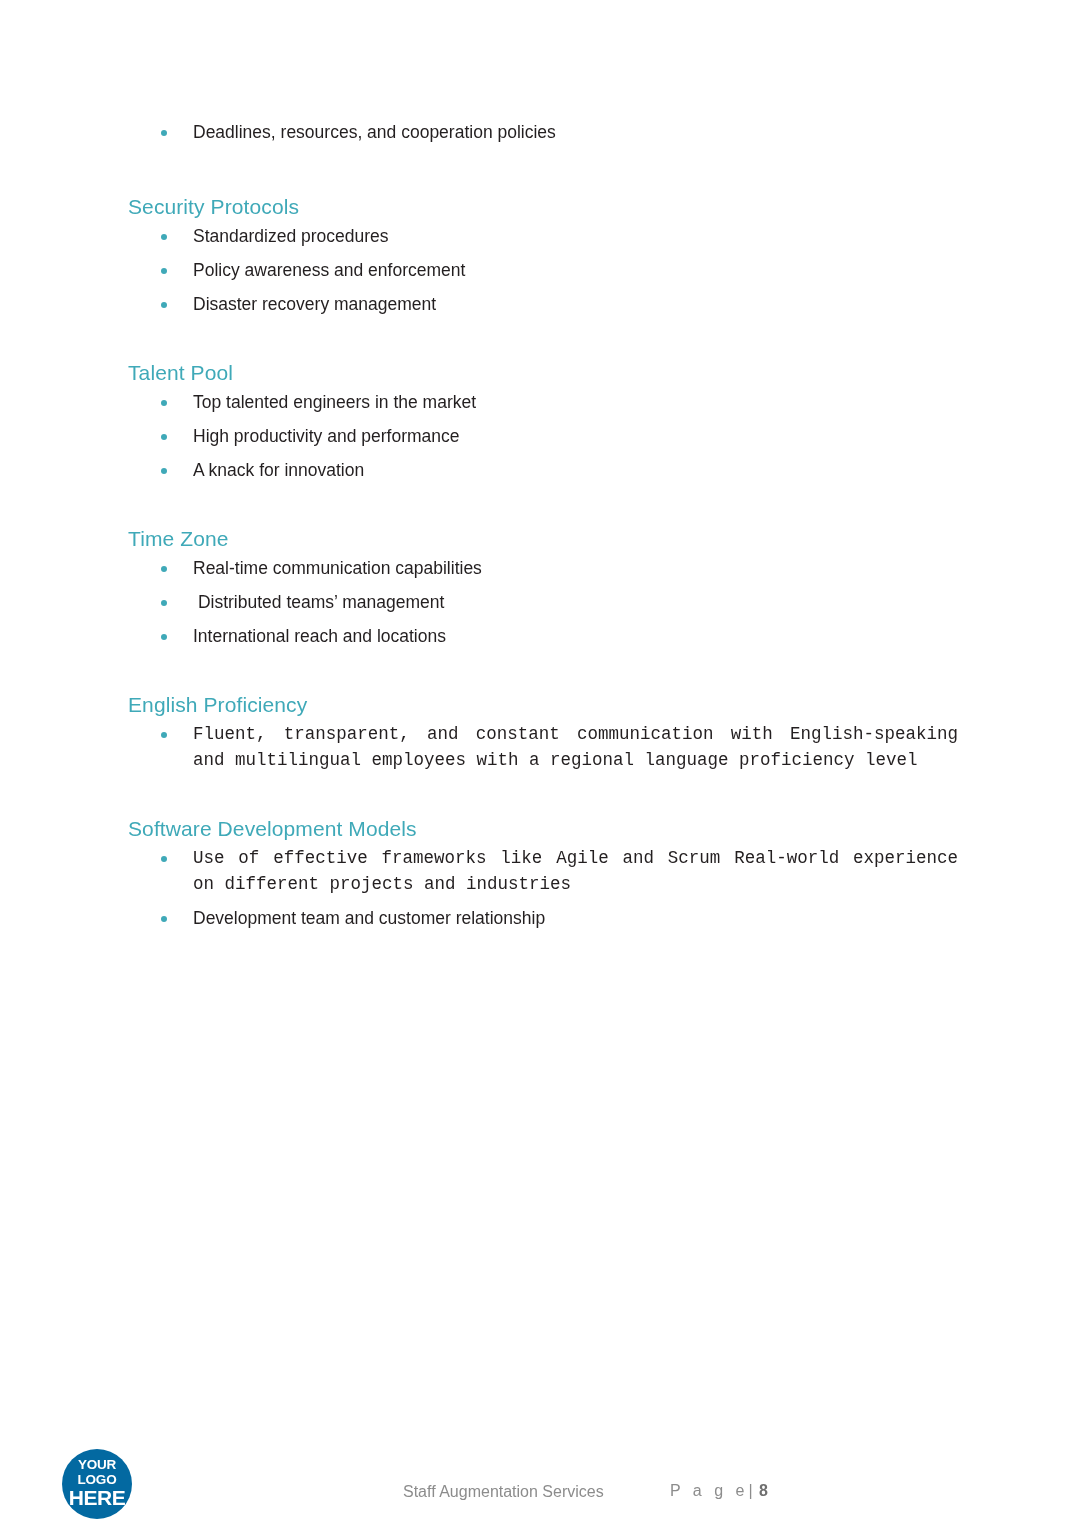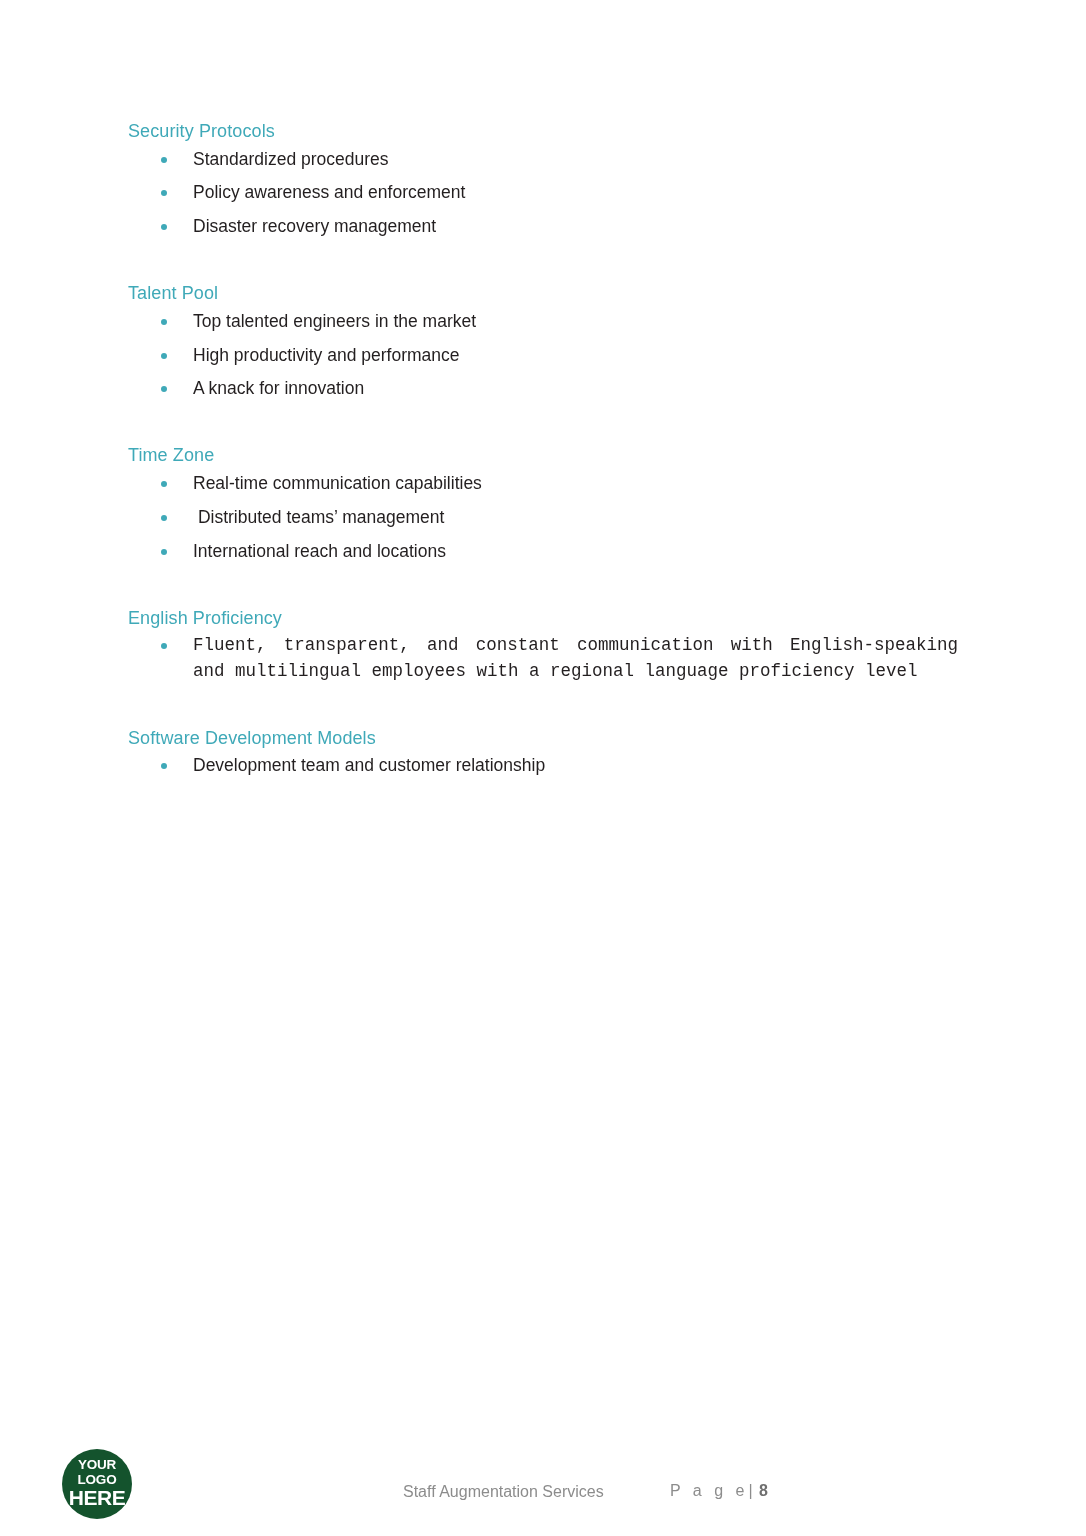--- a/index.html
+++ b/index.html
@@ -23,21 +23,21 @@
   .content {
     position: absolute;
     left: 128px;
     top: 120px;
     width: 830px;
   }
 
   
   .section-heading {
     color: #3FA9B8;
-    font-size: 18px;
+    font-size: 21px;
     font-weight: 400;
     line-height: 1.25;
     margin: 0 0 4px 0;
     letter-spacing: 0.1px;
   }
 
   
   .block {
     margin-bottom: 42px;
   }
@@ -94,21 +94,21 @@
     width: 1086px;
     height: 88px;
   }
   .logo {
     position: absolute;
     left: 62px;
     top: 1px;
     width: 70px;
     height: 70px;
     border-radius: 50%;
-    background: #14532d;
+    background: #0369a1;
     color: #ffffff;
     display: flex;
     flex-direction: column;
     align-items: center;
     justify-content: center;
     font-weight: bold;
     font-size: 13.5px;
     line-height: 1.08;
     letter-spacing: -0.2px;
     text-align: center;
@@ -139,20 +139,26 @@
   .footer-page .sep { letter-spacing: 2px; }
   .footer-page .page-num { font-weight: bold; color: #6f6f6f; }
 </style>
 </head>
 <body>
 
 <div class="page">
 
   <div class="content">
 
+    <ul class="bullets lead-bullets">
+      <li class="bullet-item">
+        <span class="bullet-dot"></span>
+        <span class="bullet-text">Deadlines, resources, and cooperation policies</span>
+      </li>
+    </ul>
 
     <div class="block">
       <h2 class="section-heading">Security Protocols</h2>
       <ul class="bullets">
         <li class="bullet-item">
           <span class="bullet-dot"></span>
           <span class="bullet-text">Standardized procedures</span>
         </li>
         <li class="bullet-item">
           <span class="bullet-dot"></span>
@@ -207,20 +213,24 @@
         <li class="bullet-item justified">
           <span class="bullet-dot"></span>
           <span class="bullet-text">Fluent, transparent, and constant communication with English-speaking and multilingual employees with a regional language proficiency level</span>
         </li>
       </ul>
     </div>
 
     <div class="block">
       <h2 class="section-heading">Software Development Models</h2>
       <ul class="bullets">
+        <li class="bullet-item justified">
+          <span class="bullet-dot"></span>
+          <span class="bullet-text">Use of effective frameworks like Agile and Scrum Real-world experience on different projects and industries</span>
+        </li>
         <li class="bullet-item">
           <span class="bullet-dot"></span>
           <span class="bullet-text">Development team and customer relationship</span>
         </li>
       </ul>
     </div>
 
   </div>
 
   <div class="footer">

